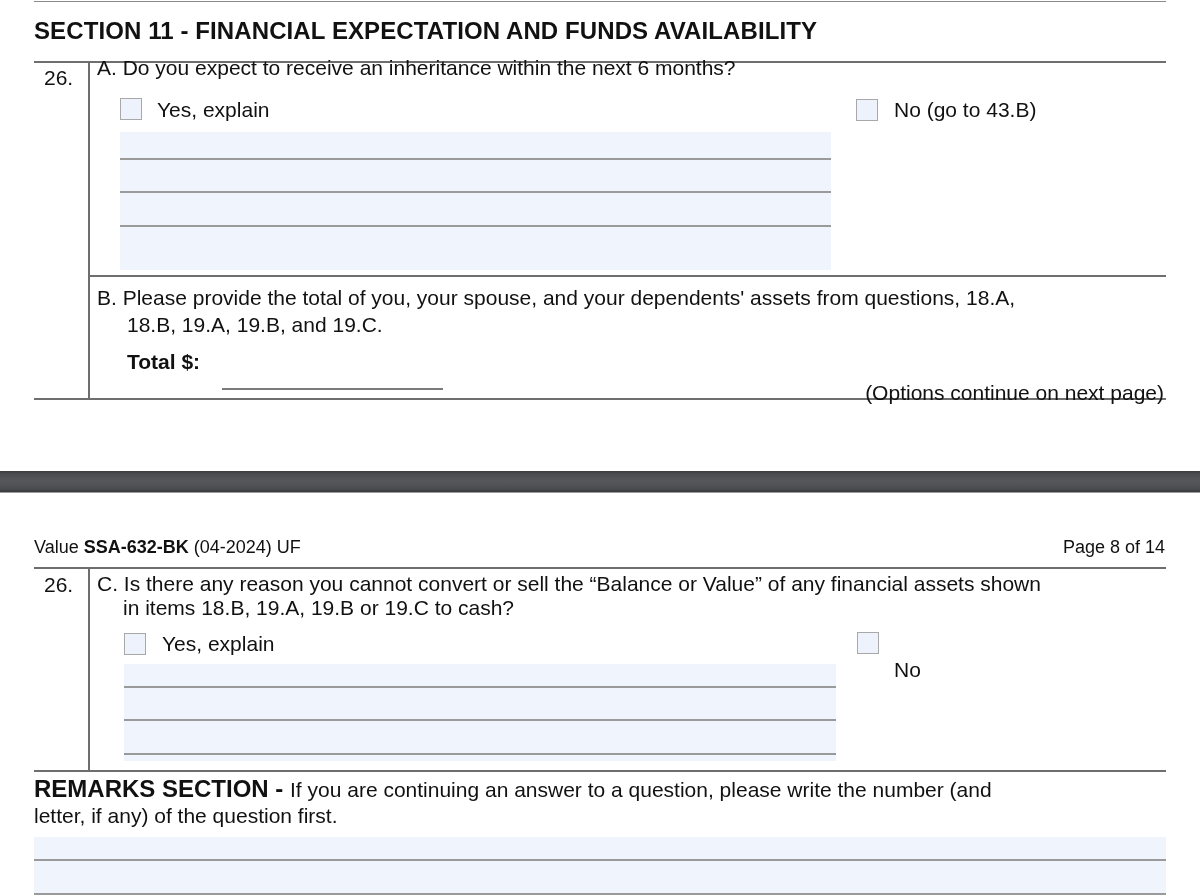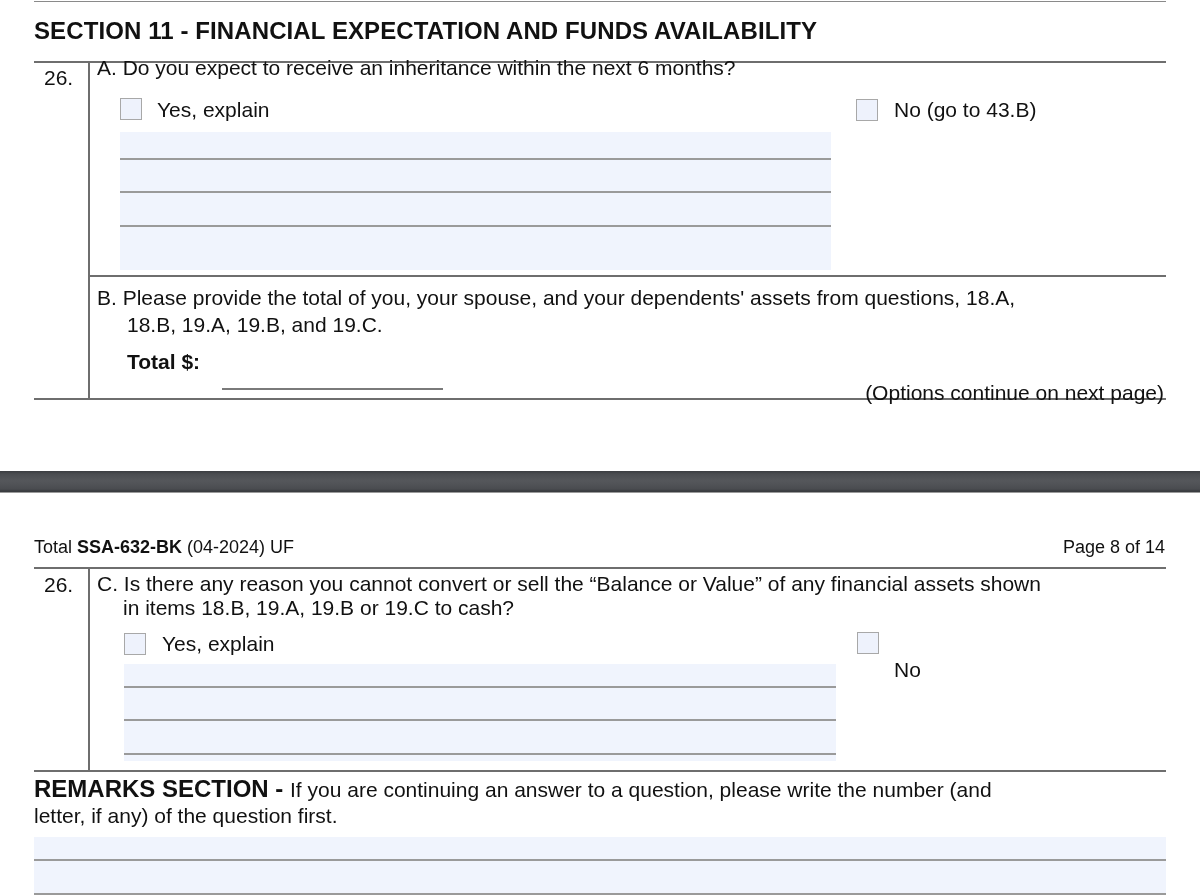--- a/index.html
+++ b/index.html
@@ -59,21 +59,21 @@
 <div class="abs txt" style="left:127px; top:313px;">18.B, 19.A,  19.B, and 19.C.</div>
 <div class="abs txt" style="left:127px; top:350px; font-weight:bold;">Total $:</div>
 <div class="abs" style="left:222px; top:360px; width:221px; height:28px; border-bottom:2px solid #7a7a7a; cursor:text;"></div>
 
 <div class="hline" style="left:34px; top:398px; width:1132px;"></div>
 <div class="abs txt" style="right:36px; top:381px;">(Options continue on next page)</div>
 
 <div class="separator"></div>
 
 <div class="abs footer-txt" style="left:34px; top:537px;">
-  <span>Total </span><span style="font-weight:bold;">SSA-632-BK</span><span> (04-2024) UF</span>
+  <span>Value </span><span style="font-weight:bold;">SSA-632-BK</span><span> (04-2024) UF</span>
 </div>
 <div class="abs footer-txt" style="right:35px; top:537px;">Page 8 of 14</div>
 
 <div class="hline" style="left:34px; top:567px; width:1132px;"></div>
 <div class="vline" style="left:88px; top:567px; height:204px;"></div>
 <div class="abs txt" style="left:44px; top:573px;">26.</div>
 <div class="abs txt" style="left:97px; top:572px;">C. Is there any reason you cannot convert or sell the “Balance or Value” of any financial assets shown</div>
 <div class="abs txt" style="left:123px; top:596px;">in items 18.B, 19.A, 19.B or 19.C to cash?</div>
 
 <div class="checkbox" style="left:124px; top:633px;"></div>

